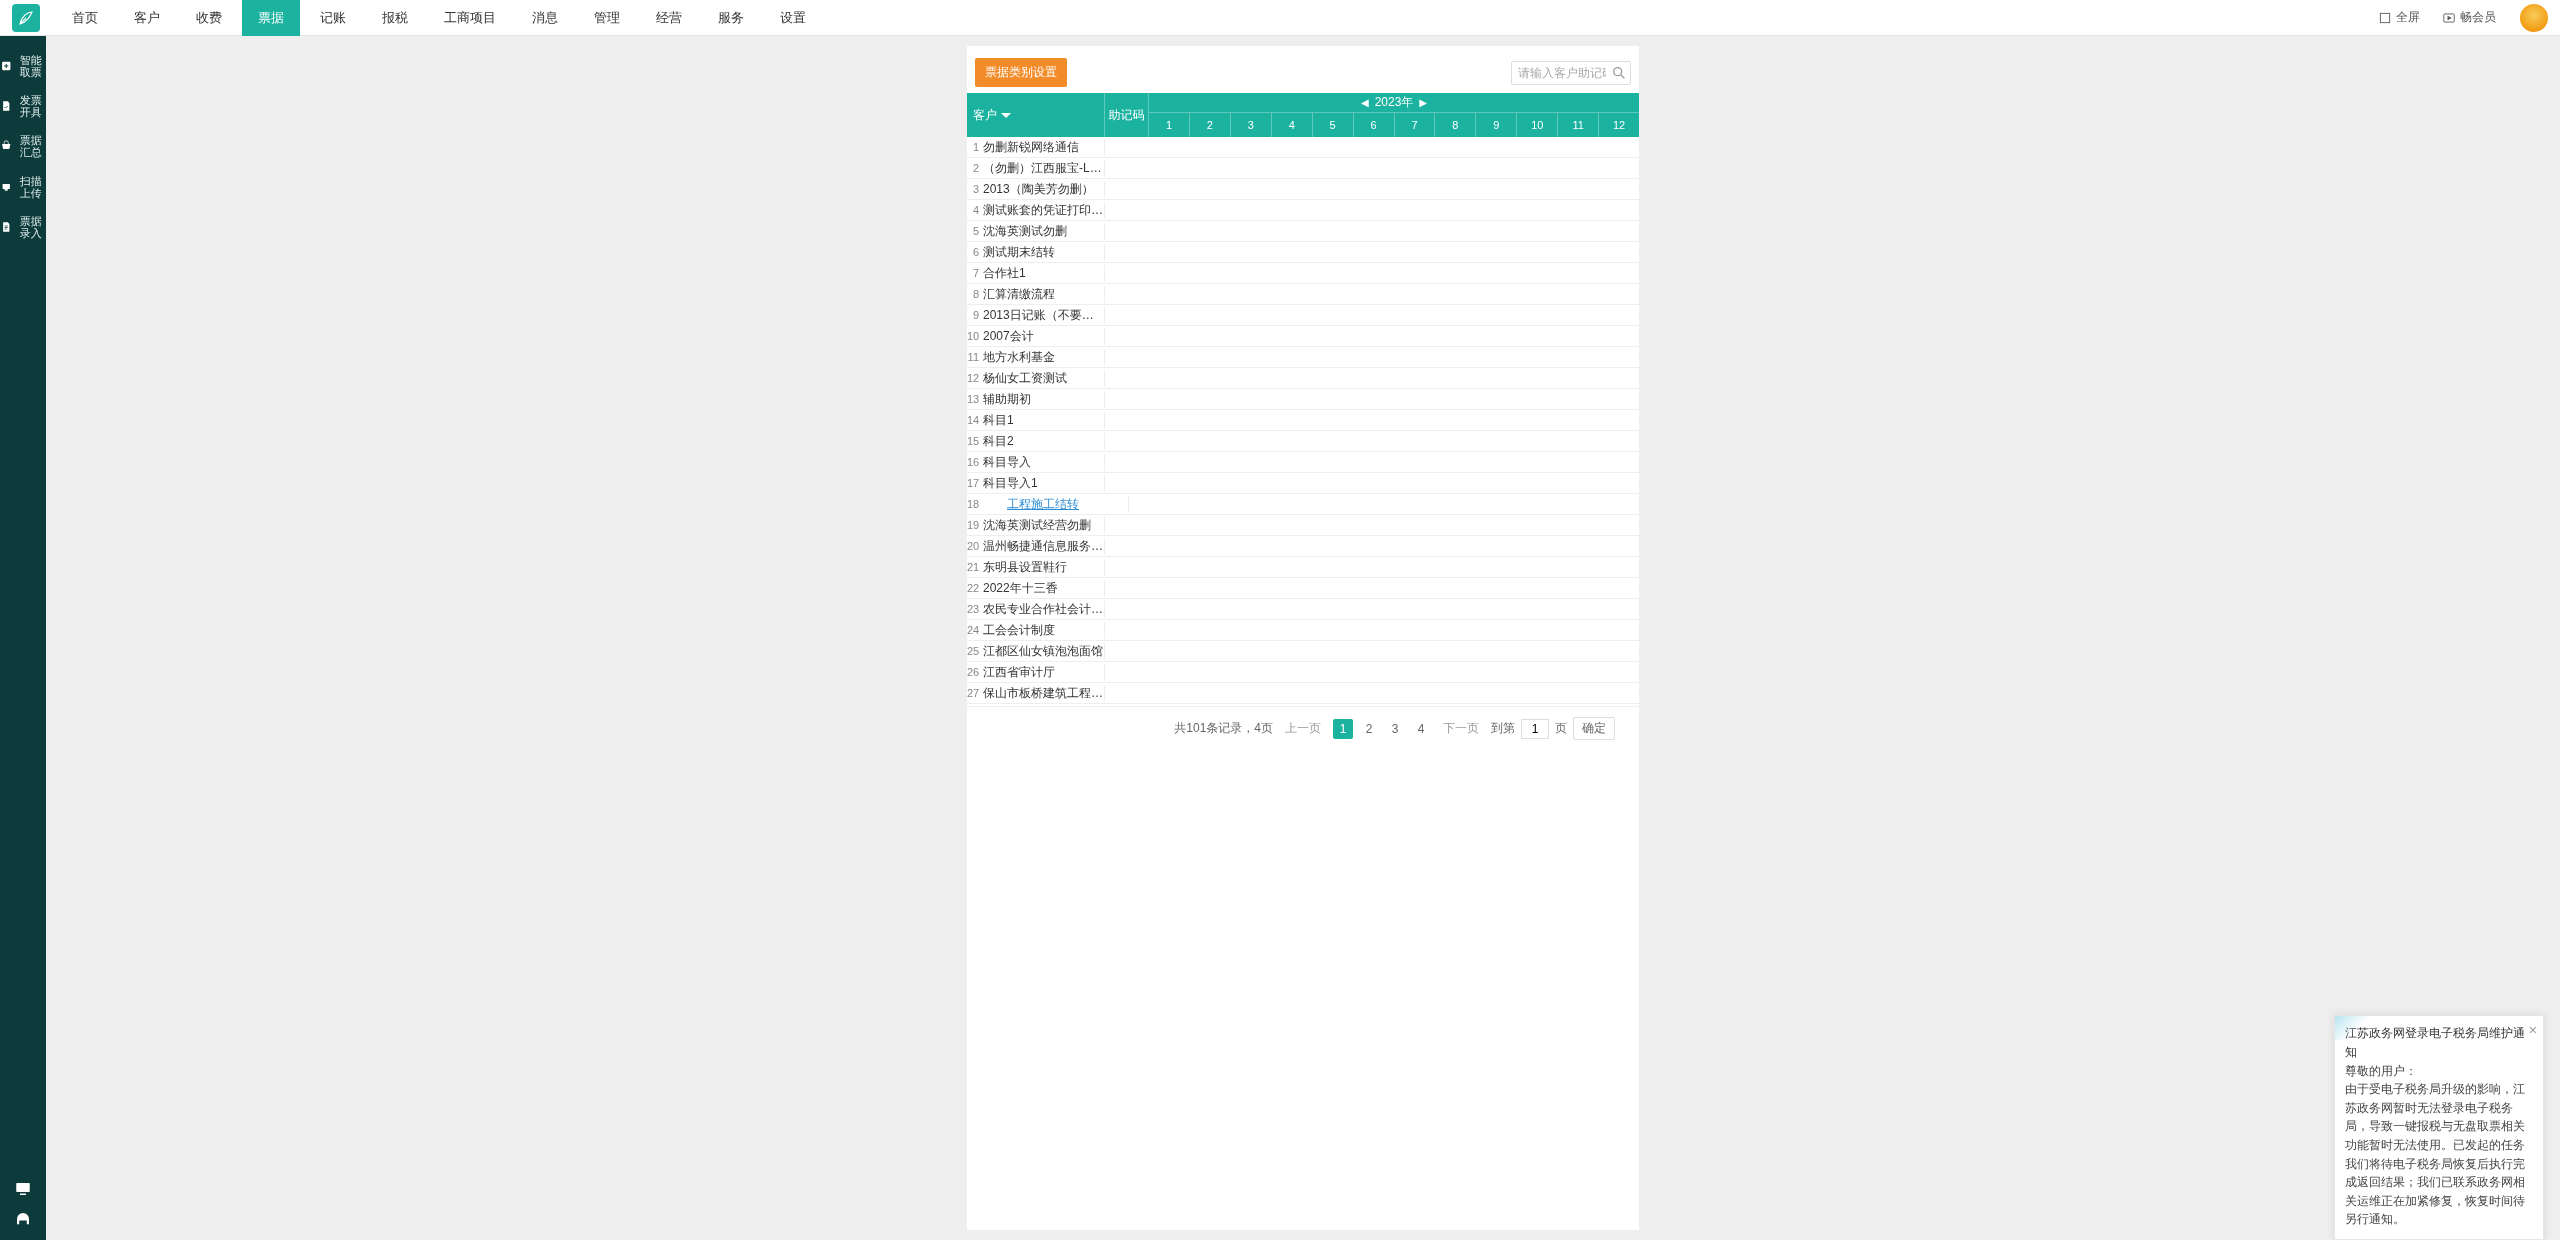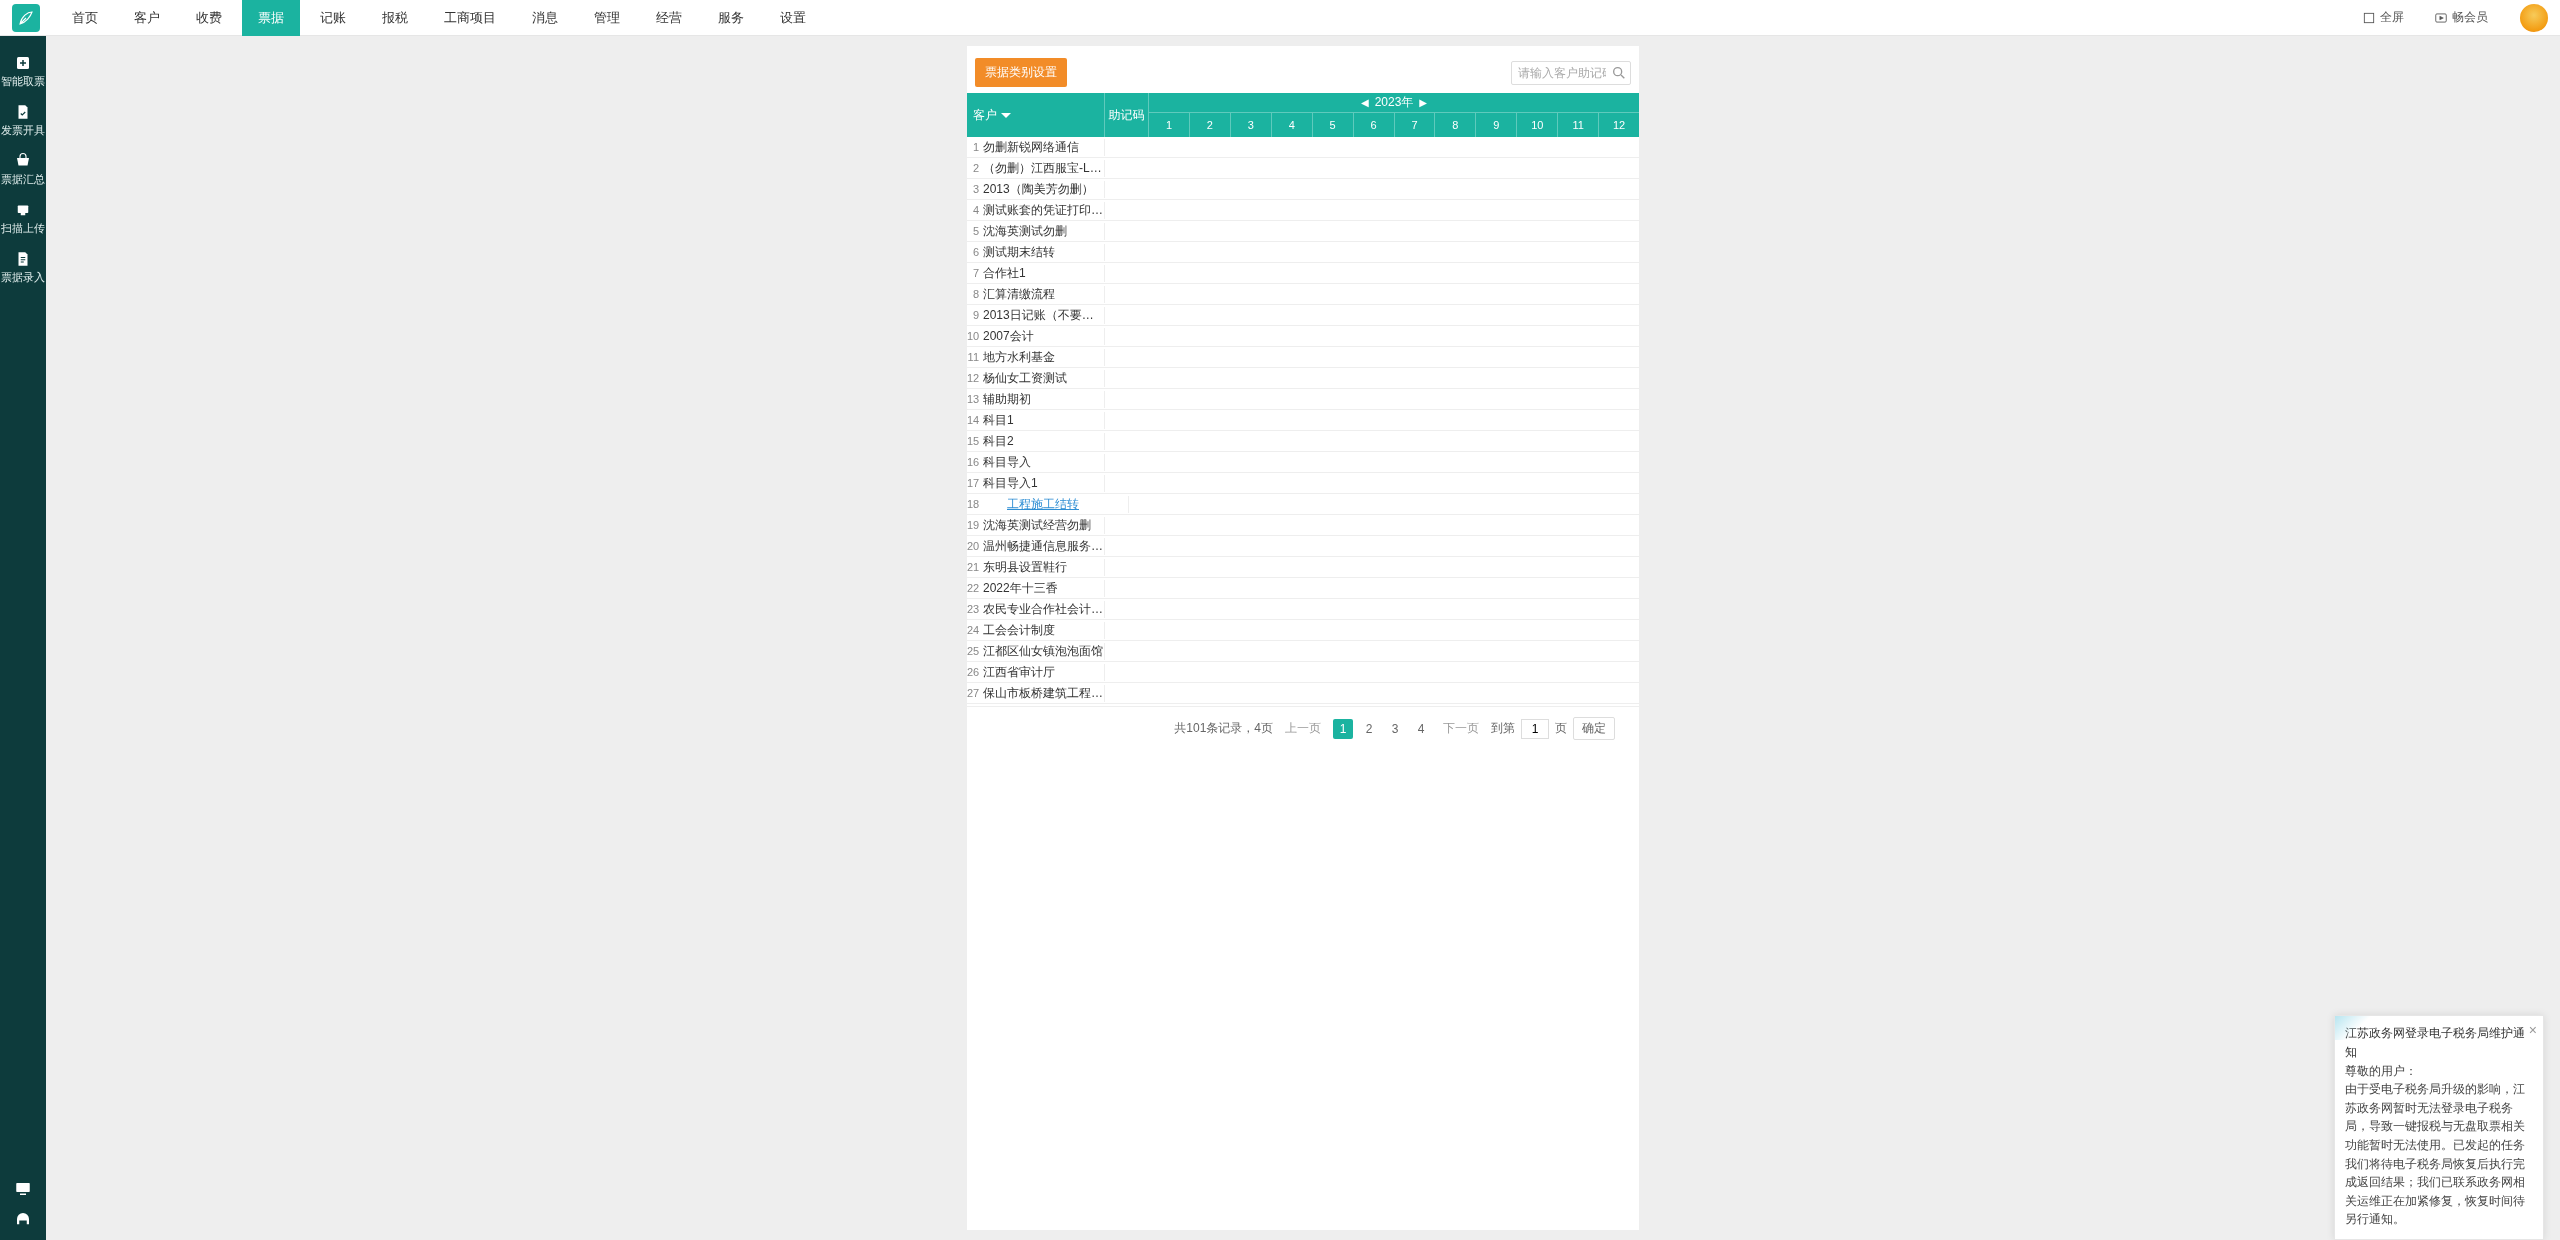--- a/index.html
+++ b/index.html
@@ -6,31 +6,31 @@
 body { font-family: "Microsoft YaHei", Arial, sans-serif; font-size: 12px; color: #333; background: #f0f0f0; overflow: hidden; }
 .app { display: flex; flex-direction: column; height: 100vh; width: 100vw; }
 
 
 .topnav { display: flex; align-items: center; height: 36px; background: #fff; border-bottom: 1px solid #e6e6e6; padding: 0 12px; gap: 4px; }
 .logo { width: 28px; height: 28px; background: #1bb3a0; border-radius: 4px; display: flex; align-items: center; justify-content: center; margin-right: 12px; }
 .logo svg { width: 18px; height: 18px; stroke: #fff; fill: none; }
 .nav-item { padding: 0 16px; height: 36px; line-height: 36px; cursor: pointer; color: #333; font-size: 13px; }
 .nav-item.active { background: #1bb3a0; color: #fff; }
 .nav-spacer { flex: 1; }
-.top-right { display: flex; align-items: center; gap: 18px; }
+.top-right { display: flex; align-items: center; gap: 10px; }
 .top-btn { display: flex; align-items: center; gap: 4px; padding: 2px 6px; cursor: pointer; font-size: 12px; color: #555; }
 .top-btn svg { width: 14px; height: 14px; stroke: #555; fill: none; }
 .avatar { width: 28px; height: 28px; border-radius: 50%; background: radial-gradient(circle at 50% 40%, #f7cb5a 0%, #f39c12 70%, #e67e22 100%); margin-left: 8px; }
 
 
 .body { flex: 1; display: flex; overflow: hidden; }
 
 
 .sidebar { width: 46px; background: #0d3b3c; color: #fff; display: flex; flex-direction: column; align-items: center; padding-top: 10px; }
-.side-item { width: 46px; display: flex; flex-direction: column; align-items: center; padding: 8px 0; cursor: pointer; gap: 3px; }
+.side-item { width: 46px; display: flex; flex-direction: row; align-items: center; padding: 8px 0; cursor: pointer; gap: 3px; }
 .side-item svg { width: 18px; height: 18px; fill: #fff; }
 .side-label { font-size: 11px; color: #dfeceb; text-align: center; line-height: 1.1; }
 .side-spacer { flex: 1; }
 .side-bottom { padding-bottom: 12px; display: flex; flex-direction: column; align-items: center; gap: 12px; }
 .side-bottom svg { width: 18px; height: 18px; fill: #fff; }
 
 
 .main { flex: 1; background: #eee; overflow: auto; display: flex; justify-content: center; padding: 10px 0; }
 .panel { width: 672px; background: #fff; display: flex; flex-direction: column; }
 .panel-toolbar { display: flex; align-items: center; padding: 12px 8px 6px 8px; gap: 8px; }

